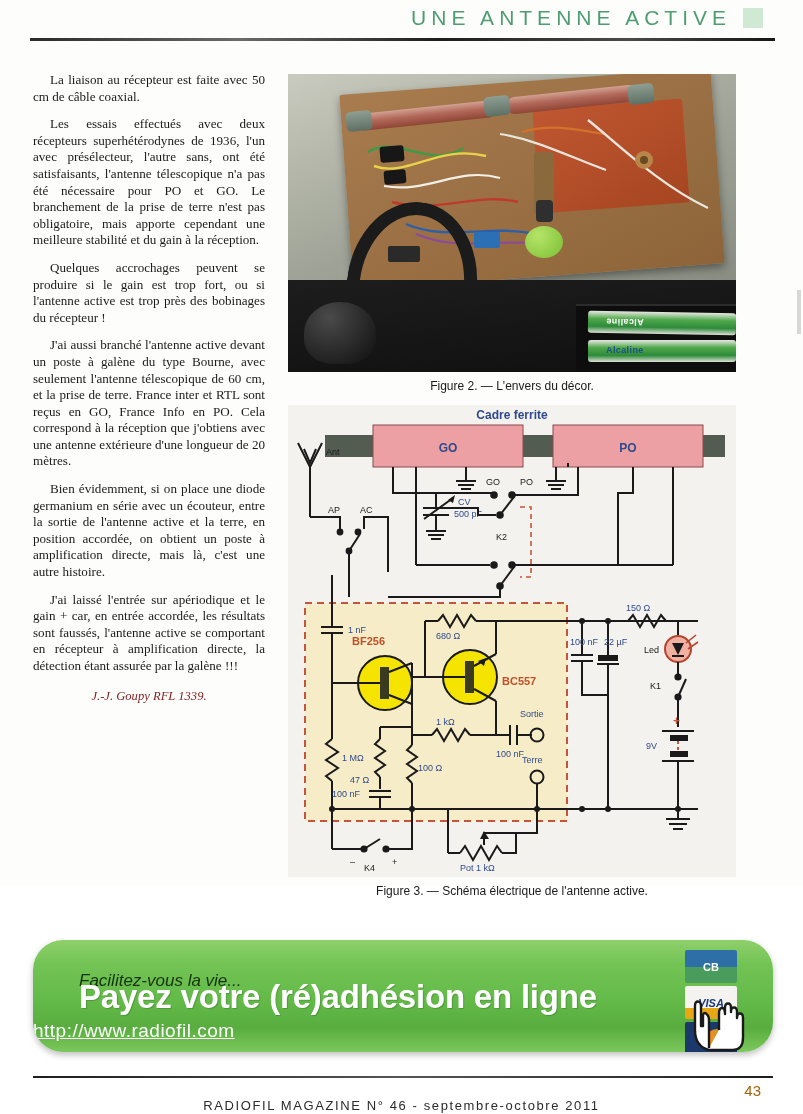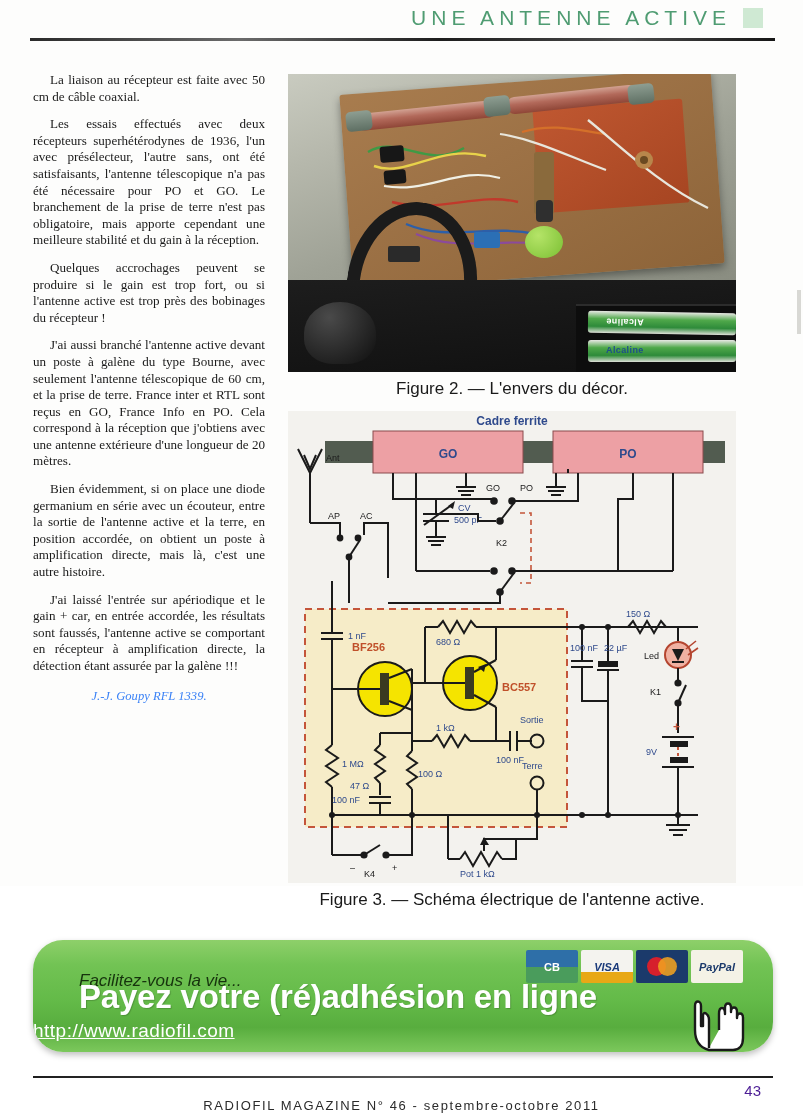--- a/index.html
+++ b/index.html
@@ -32,21 +32,21 @@
   .col-left { position: absolute; left: 33px; top: 72px; width: 232px; }
   .col-left p {
     font-size: 13.1px; line-height: 16.6px; text-align: justify;
     text-indent: 17px; margin-bottom: 11px; color: #1a1a1a;
     font-family: Liberation Serif, serif;
     hyphens: auto;
   }
   .col-left p em { font-style: italic; }
   .signature {
     font-size: 12.6px; font-style: italic; text-align: center;
-    margin-top: 14px; color: #3b82f6;
+    margin-top: 14px; color: #7f1d1d;
   }
 
   
   .col-right { position: absolute; left: 288px; top: 74px; width: 448px; }
 
   
   .photo {
     position: relative; width: 448px; height: 298px; overflow: hidden;
     background: #8a8c7e;
   }
@@ -103,21 +103,21 @@
     position: absolute; font-family: "Liberation Sans", sans-serif;
     font-size: 9px; font-weight: bold; color: #1d4f8a; letter-spacing: .4px;
   }
   .ph-batt-txt.t1 { left: 318px; top: 243px; transform: rotate(181deg); color:#ffffff;}
   .ph-batt-txt.t2 { left: 318px; top: 271px; }
   .ph-knob { position: absolute; left: 16px; top: 228px; width: 72px; height: 62px;
     border-radius: 50% 50% 40% 40%; background: radial-gradient(circle at 35% 25%,#4a4a4a,#0e0e0e); }
 
   .caption {
     font-family: "Liberation Sans", sans-serif;
-    font-size: 17px; text-align: center; color: #1a1a1a; margin-top: 7px;
+    font-size: 12px; text-align: center; color: #1a1a1a; margin-top: 7px;
   }
 
   
   .schema {
     position: relative; width: 448px; height: 472px; margin-top: 12px;
     background: #f3f2ee;
   }
   .schema svg { position: absolute; left: 0; top: 0; }
 
   
@@ -137,21 +137,21 @@
     position: absolute; left: 46px; top: 38px; width: 650px;
     font-family: "Liberation Sans", sans-serif; font-weight: bold;
     font-size: 33px; color: #ffffff; letter-spacing: -.2px;
     text-shadow: 1px 1px 1px rgba(0,0,0,.18);
   }
   .ad-url {
     position: absolute; left: 0; top: 80px; width: 740px; text-align: left;
     font-family: "Liberation Sans", sans-serif; font-size: 19px;
     color: #ffffff; text-decoration: underline; letter-spacing: .5px;
   }
-  .ad-cards { position: absolute; right: 30px; top: 10px; display: flex; gap: 3px; }
+  .ad-cards { position: absolute; right: 36px; top: 10px; display: flex; gap: 3px; flex-direction: column; }
   .card-logo {
     width: 52px; height: 33px; border-radius: 2px;
     display: flex; align-items: center; justify-content: center;
     font-family: "Liberation Sans", sans-serif; font-size: 11px; font-weight: bold;
   }
   .card-cb { background: linear-gradient(to bottom,#2e6fa8 0%,#2e6fa8 50%,#4a9c5c 50%,#4a9c5c 100%); color:#fff; }
   .card-visa { background: linear-gradient(to bottom,#f4f3ef 0%,#f4f3ef 68%,#e8a816 68%,#e8a816 100%); color:#1a3a7a; font-style: italic; }
   .card-mc { background: #1b3a6b; position: relative; }
   .card-mc .mc-l, .card-mc .mc-r { position: absolute; top: 7px; width: 19px; height: 19px; border-radius: 50%; }
   .card-mc .mc-l { left: 11px; background: #d6202c; }
@@ -162,21 +162,21 @@
   
   .footer-rule { position: absolute; left: 33px; top: 1076px; width: 740px; height: 2px;
     background: linear-gradient(to right,#1d1d1d,#555,#1d1d1d); }
   .footer-text {
     position: absolute; left: 0; top: 1082px; width: 803px; text-align: center;
     font-family: "Liberation Sans", sans-serif; font-size: 13px;
     letter-spacing: 1.6px; color: #2b2b2b; margin-top: 16px;
   }
   .footer-page {
     position: absolute; right: 42px; top: 1082px;
-    font-family: "Liberation Sans", sans-serif; font-size: 15px; color: #4c1d95;
+    font-family: "Liberation Sans", sans-serif; font-size: 15px; color: #a16207;
   }
   .edge-mark { position:absolute; right:2px; top:290px; width:4px; height:44px; background:#d8d8d4; }
 </style>
 </head>
 <body>
 
 <div class="page">
 
   <div class="header">
     <div class="header-title">UNE ANTENNE ACTIVE</div>

